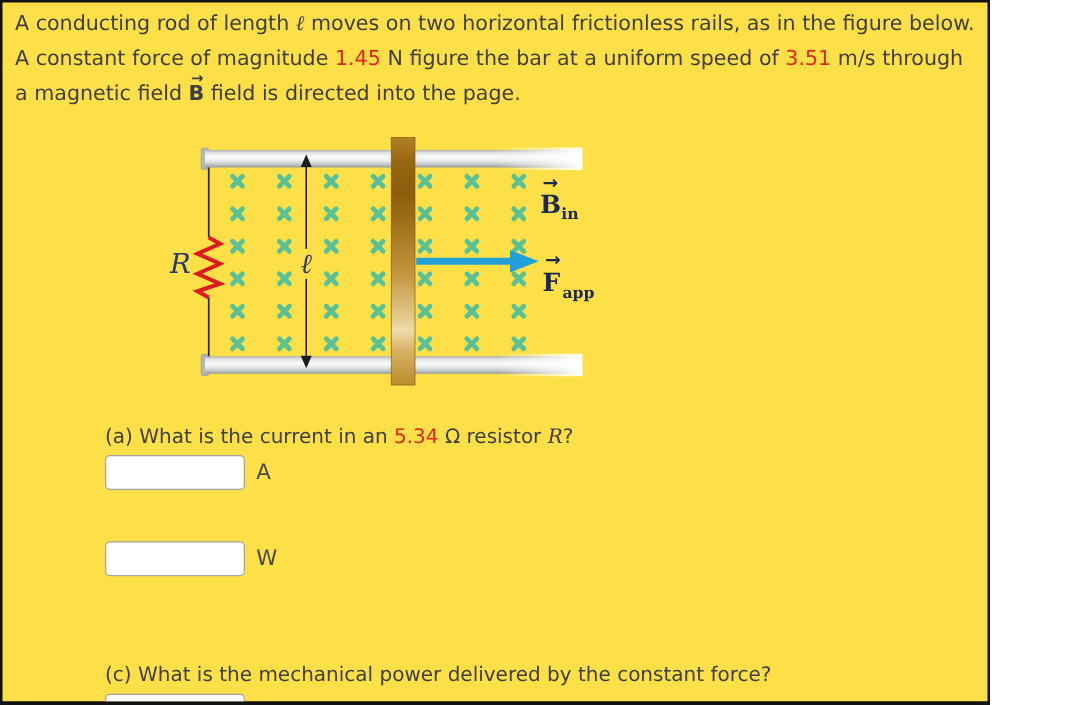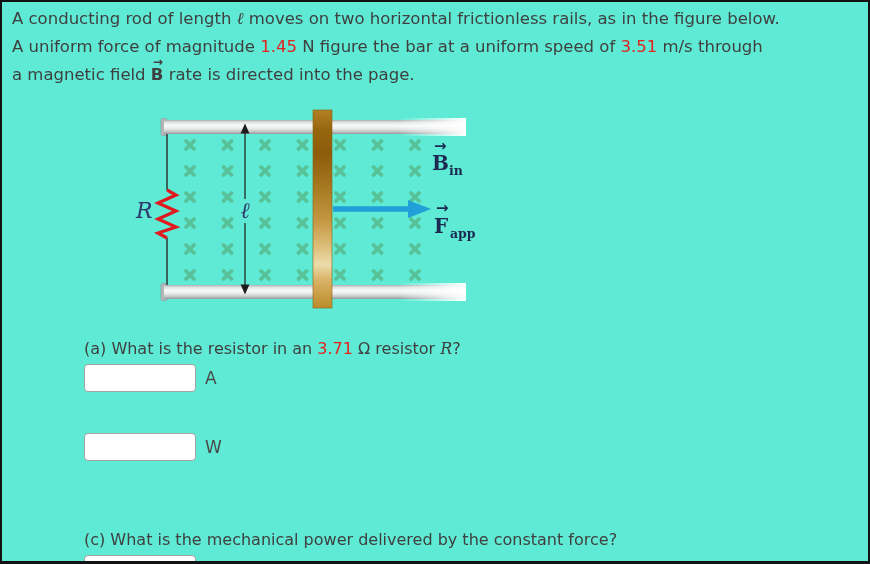--- a/index.html
+++ b/index.html
@@ -1,20 +1,20 @@
 <!DOCTYPE html>
 <html><head>
 <meta charset="utf-8">
 <style>
   html,body{margin:0;padding:0;background:#fff;}
   .page{
     position:relative;
-    width:870px;height:564px;
+    width:792px;height:564px;
     box-sizing:border-box;
-    background:#5eead4;
+    background:#fde047;
     border:2px solid #121212;
     border-bottom-width:3px;
     font-family:"DejaVu Sans",sans-serif;
     overflow:hidden;
   }
   .intro{
     position:absolute;left:10px;top:3px;
     font-size:16.5px;line-height:28px;
     color:#3f3f3f;
     white-space:nowrap;
@@ -45,22 +45,22 @@
   .unit{margin-left:9px;font-size:17px;color:#4a4a4a;}
   text{user-select:none;}
 </style>
 </head>
 <body>
 
 <div class="page">
 
   <div class="intro">
     <div><span>A conducting rod of length </span><span class="seg-ell">ℓ</span><span> moves on two horizontal frictionless rails, as in the figure below.</span></div>
-    <div><span>A uniform force of magnitude </span><span class="seg-red">1.45</span><span> N figure the bar at a uniform speed of </span><span class="seg-red">3.51</span><span> m/s through</span></div>
-    <div><span>a magnetic field </span><span class="vec"><span class="vec-arrow">→</span><span>B</span></span><span> rate is directed into the page.</span></div>
+    <div><span>A constant force of magnitude </span><span class="seg-red">1.45</span><span> N figure the bar at a uniform speed of </span><span class="seg-red">3.51</span><span> m/s through</span></div>
+    <div><span>a magnetic field </span><span class="vec"><span class="vec-arrow">→</span><span>B</span></span><span> field is directed into the page.</span></div>
   </div>
 
   <svg class="figure-svg" width="870" height="564" viewBox="0 0 870 564" xmlns="http://www.w3.org/2000/svg">
     <defs>
       <linearGradient id="railG" x1="0" y1="0" x2="0" y2="1">
         <stop offset="0" stop-color="#aaadaf"></stop>
         <stop offset="0.15" stop-color="#dfe2e2"></stop>
         <stop offset="0.40" stop-color="#f9fafa"></stop>
         <stop offset="0.62" stop-color="#e8eaea"></stop>
         <stop offset="0.85" stop-color="#bfc2c3"></stop>
@@ -161,21 +161,21 @@
     </g>
 
     <g fill="#1c2a52">
       <text x="434" y="211" font-family="DejaVu Sans, sans-serif" font-size="15" font-weight="bold">→</text>
       <text x="432" y="231" font-family="DejaVu Serif, serif" font-weight="bold" font-size="20">F</text>
       <text x="448" y="236" font-family="DejaVu Serif, serif" font-weight="bold" font-size="12.5">app</text>
     </g>
   </svg>
 
   <div class="question" style="top:337px;">
-    <div class="q-text"><span>(a) What is the resistor in an </span><span class="seg-red">3.71</span><span> Ω resistor </span><span class="seg-italic">R</span><span>?</span></div>
+    <div class="q-text"><span>(a) What is the current in an </span><span class="seg-red">5.34</span><span> Ω resistor </span><span class="seg-italic">R</span><span>?</span></div>
     <div class="answer-row">
       <input class="answer" type="text" value="" style="">
       <span class="unit">A</span>
     </div>
   </div>
 
   <div class="question" style="top:425px;">
     <div class="answer-row">
       <input class="answer" type="text" value="" style="">
       <span class="unit">W</span>

